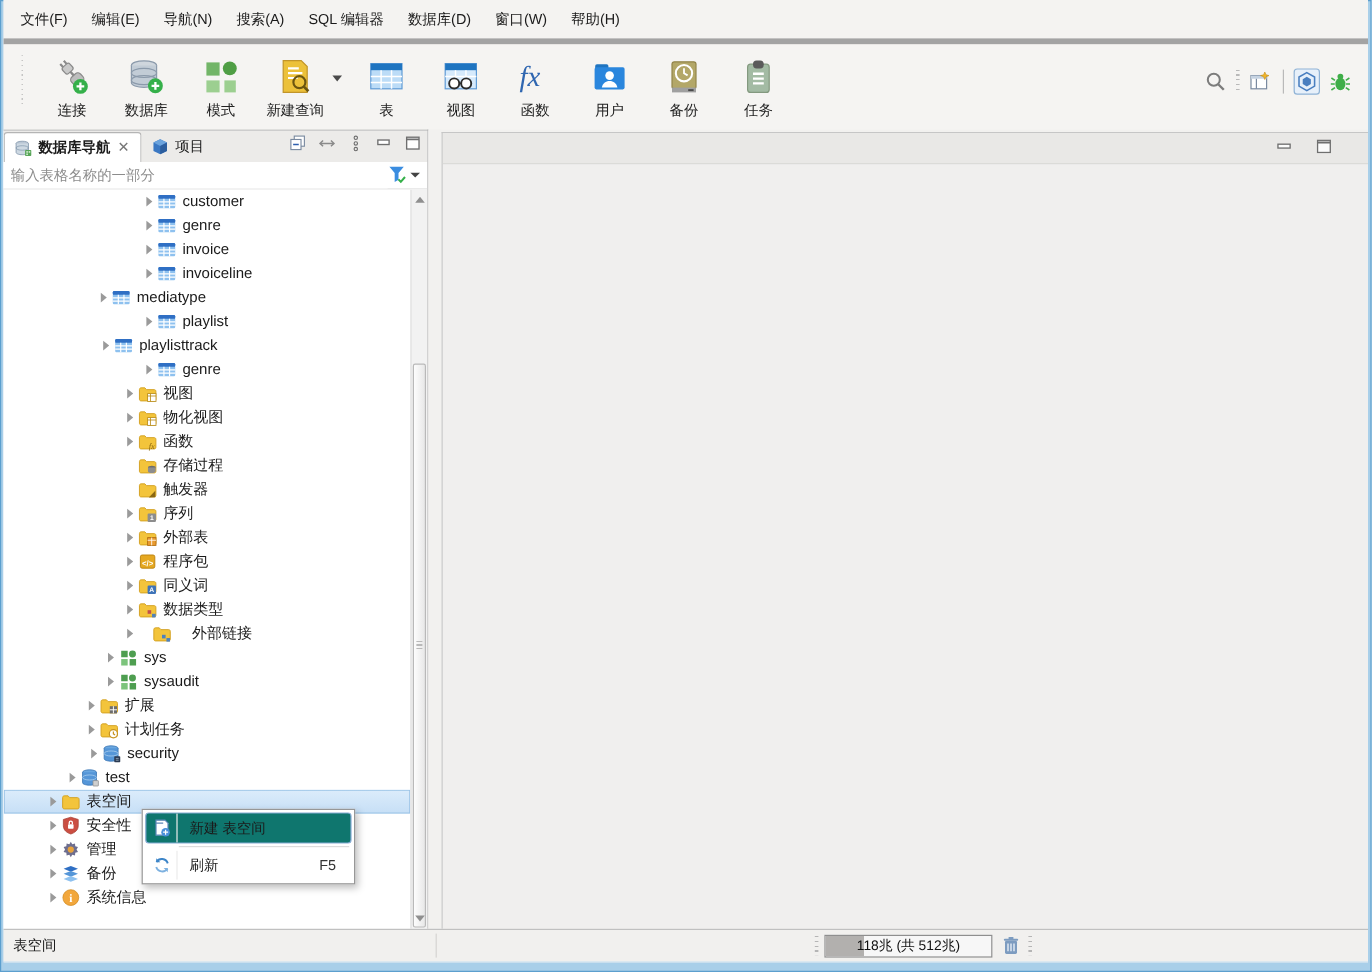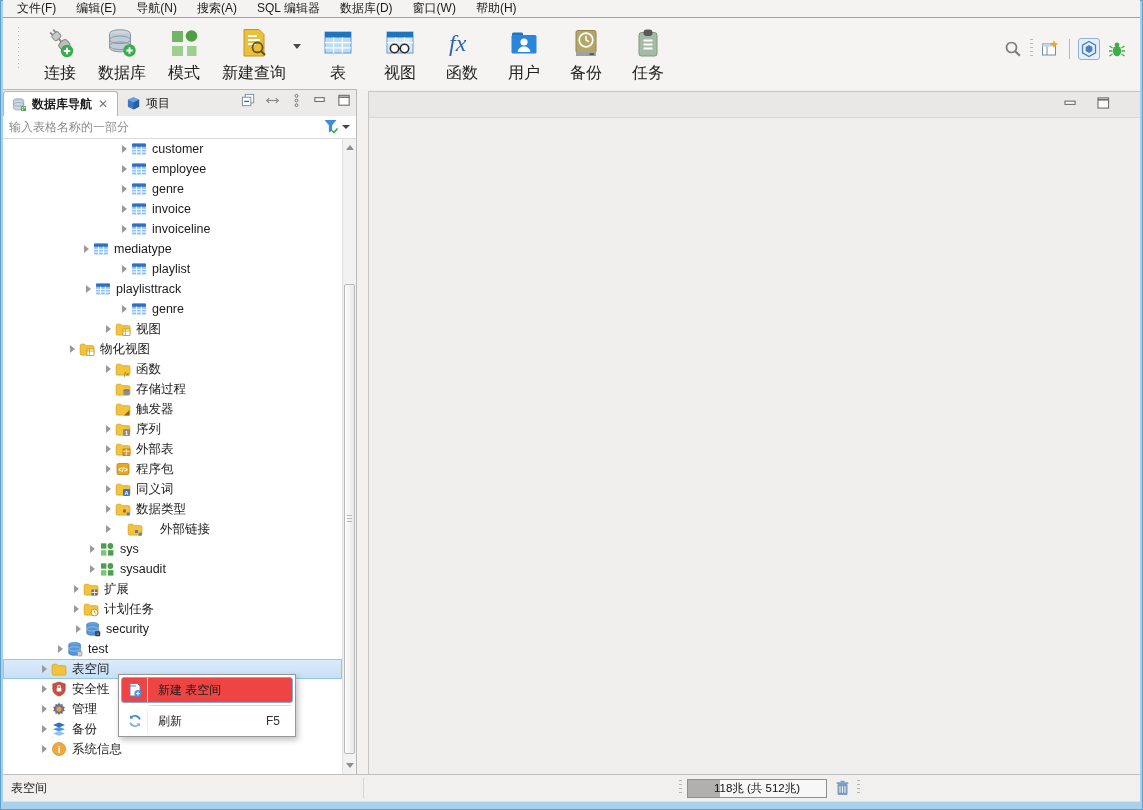--- a/index.html
+++ b/index.html
@@ -3,34 +3,34 @@
 <meta charset="utf-8">
 <style>
   * { margin:0; padding:0; box-sizing:border-box; }
   html,body { width:1143px; height:810px; overflow:hidden;
     font-family:"Liberation Sans","DejaVu Sans",sans-serif; font-size:12px; color:#1b1b1b; }
   .frame { position:absolute; inset:0; background:#a9cfe9; box-shadow:inset 0 0 0 1px #5c9fce; }
   .app { position:absolute; left:3px; right:3px; top:0; bottom:8px; background:#f2f1ef;
     display:flex; flex-direction:column; border-bottom:1px solid #cfe3f2; }
 
   
-  .menubar { height:18px; display:flex; align-items:center; gap:4px; padding-left:6px;
-    background:#f4f3f1; border-bottom:1px solid #a3a3a3; }
+  .menubar { height:37px; display:flex; align-items:center; gap:4px; padding-left:6px;
+    background:#f4f3f1; border-bottom:5px solid #a3a3a3; }
   .menu-item { padding:2px 8px; cursor:default; }
 
   
   .toolbar { height:71px; display:flex; align-items:center; background:#f5f4f2; padding-left:14px; }
   .tb-handle { width:4px; height:44px; margin:0 8px 10px 0;
     background:repeating-linear-gradient(to bottom,#b9b9b9 0 1px,transparent 1px 4px);
     background-size:1px 100%; background-repeat:repeat-y; background-position:1px 0; }
   .tb-item { display:flex; flex-direction:column; align-items:center; justify-content:flex-start;
     min-width:62px; padding:4px 6px 2px; border:1px solid transparent; border-radius:3px; cursor:default; }
   .tb-icon { width:34px; height:34px; display:flex; align-items:center; justify-content:center; }
   .tb-icon svg { width:32px; height:32px; }
-  .tb-label { margin-top:3px; font-size:16px; color:#222; white-space:nowrap; }
+  .tb-label { margin-top:3px; font-size:12px; color:#222; white-space:nowrap; }
   .tb-caret { align-self:center; margin:0 6px 14px 0; width:0; height:0;
     border-left:4px solid transparent; border-right:4px solid transparent; border-top:5px solid #4a4a4a; }
   .tb-right { margin-left:auto; display:flex; align-items:center; margin-right:12px; margin-bottom:10px; gap:6px; }
   .tb-mini { width:22px; height:22px; display:flex; align-items:center; justify-content:center; border-radius:3px; }
   .tb-mini svg { width:18px; height:18px; }
   .tb-mini.active { border:1px solid #8fb2d5; background:#e7f0fa; }
   .tb-vdiv { width:1px; height:20px; background:#b9b9b9; margin:0 2px; }
   .tb-handle-sm { width:3px; height:20px;
     background:repeating-linear-gradient(to bottom,#b9b9b9 0 1px,transparent 1px 4px); }
 
@@ -89,21 +89,21 @@
     border-top:5px solid #8f8f8f; }
   .vs-thumb { position:absolute; left:1px; width:11px; top:145px; height:470px;
     background:linear-gradient(to right,#fdfdfd,#e8e8e8); border:1px solid #b9b9b9; border-radius:2px; }
   .vs-grip { position:absolute; left:2px; right:2px; top:50%; margin-top:-4px;
     height:8px; background:repeating-linear-gradient(to bottom,#b9b9b9 0 1px,transparent 1px 3px); }
 
   
   .ctx-menu { position:absolute; left:118px; top:674px; width:178px; background:#fff;
     border:1px solid #979797; box-shadow:2px 3px 6px rgba(0,0,0,.25); padding:2px; z-index:50; }
   .ctx-item { height:26px; display:flex; align-items:center; border:1px solid transparent; border-radius:3px; cursor:default; }
-  .ctx-item.hl { background:#ef4444; border-color:#86abd4; }
+  .ctx-item.hl { background:#0f766e; border-color:#86abd4; }
   .ctx-icon { width:26px; display:flex; align-items:center; justify-content:center; flex:none;
     border-right:1px solid #ececec; align-self:stretch; }
   .ctx-icon svg { width:16px; height:16px; }
   .ctx-label { padding-left:10px; }
   .ctx-shortcut { margin-left:auto; padding-right:12px; color:#333; }
   .ctx-sep { height:1px; background:#dcdcdc; margin:2px 2px 2px 28px; }
 
   
   .statusbar { height:27px; background:#f1f0ee; border-top:1px solid #c0c0c0;
     display:flex; align-items:center; position:relative; padding-left:8px; }
@@ -407,143 +407,128 @@
                 </span>
                 <span class="tree-icon">
                   <span style="display:inline-flex">
                     <svg viewBox="0 0 16 16">
                       <rect x="1" y="2.5" width="14" height="11" rx="1" fill="#8ec1ef"></rect>
                       <rect x="1" y="2.5" width="14" height="3.2" rx="1" fill="#2f6fc4"></rect>
                       <path d="M5.6 5.7v7.8M10.3 5.7v7.8M1 8.3h14M1 11h14" stroke="#fff" stroke-width="1"></path>
                     </svg>
                   </span>
                 </span>
-                <span class="tree-label">employee</span>
+                <span class="tree-label">genre</span>
               </div>
               <div class="tree-row" style="padding-left: 114px;">
                 <span class="twisty">
                   <span class="tri"></span>
                 </span>
                 <span class="tree-icon">
                   <span style="display:inline-flex">
                     <svg viewBox="0 0 16 16">
                       <rect x="1" y="2.5" width="14" height="11" rx="1" fill="#8ec1ef"></rect>
                       <rect x="1" y="2.5" width="14" height="3.2" rx="1" fill="#2f6fc4"></rect>
                       <path d="M5.6 5.7v7.8M10.3 5.7v7.8M1 8.3h14M1 11h14" stroke="#fff" stroke-width="1"></path>
                     </svg>
                   </span>
                 </span>
-                <span class="tree-label">genre</span>
+                <span class="tree-label">invoice</span>
               </div>
               <div class="tree-row" style="padding-left: 114px;">
                 <span class="twisty">
                   <span class="tri"></span>
                 </span>
                 <span class="tree-icon">
                   <span style="display:inline-flex">
                     <svg viewBox="0 0 16 16">
                       <rect x="1" y="2.5" width="14" height="11" rx="1" fill="#8ec1ef"></rect>
                       <rect x="1" y="2.5" width="14" height="3.2" rx="1" fill="#2f6fc4"></rect>
                       <path d="M5.6 5.7v7.8M10.3 5.7v7.8M1 8.3h14M1 11h14" stroke="#fff" stroke-width="1"></path>
                     </svg>
                   </span>
                 </span>
-                <span class="tree-label">invoice</span>
-              </div>
-              <div class="tree-row" style="padding-left: 114px;">
+                <span class="tree-label">invoiceline</span>
+              </div>
+              <div class="tree-row" style="padding-left: 76px;">
                 <span class="twisty">
                   <span class="tri"></span>
                 </span>
                 <span class="tree-icon">
                   <span style="display:inline-flex">
                     <svg viewBox="0 0 16 16">
                       <rect x="1" y="2.5" width="14" height="11" rx="1" fill="#8ec1ef"></rect>
                       <rect x="1" y="2.5" width="14" height="3.2" rx="1" fill="#2f6fc4"></rect>
                       <path d="M5.6 5.7v7.8M10.3 5.7v7.8M1 8.3h14M1 11h14" stroke="#fff" stroke-width="1"></path>
                     </svg>
                   </span>
                 </span>
-                <span class="tree-label">invoiceline</span>
-              </div>
-              <div class="tree-row" style="padding-left: 76px;">
+                <span class="tree-label">mediatype</span>
+              </div>
+              <div class="tree-row" style="padding-left: 114px;">
                 <span class="twisty">
                   <span class="tri"></span>
                 </span>
                 <span class="tree-icon">
                   <span style="display:inline-flex">
                     <svg viewBox="0 0 16 16">
                       <rect x="1" y="2.5" width="14" height="11" rx="1" fill="#8ec1ef"></rect>
                       <rect x="1" y="2.5" width="14" height="3.2" rx="1" fill="#2f6fc4"></rect>
                       <path d="M5.6 5.7v7.8M10.3 5.7v7.8M1 8.3h14M1 11h14" stroke="#fff" stroke-width="1"></path>
                     </svg>
                   </span>
                 </span>
-                <span class="tree-label">mediatype</span>
-              </div>
-              <div class="tree-row" style="padding-left: 114px;">
+                <span class="tree-label">playlist</span>
+              </div>
+              <div class="tree-row" style="padding-left: 78px;">
                 <span class="twisty">
                   <span class="tri"></span>
                 </span>
                 <span class="tree-icon">
                   <span style="display:inline-flex">
                     <svg viewBox="0 0 16 16">
                       <rect x="1" y="2.5" width="14" height="11" rx="1" fill="#8ec1ef"></rect>
                       <rect x="1" y="2.5" width="14" height="3.2" rx="1" fill="#2f6fc4"></rect>
                       <path d="M5.6 5.7v7.8M10.3 5.7v7.8M1 8.3h14M1 11h14" stroke="#fff" stroke-width="1"></path>
                     </svg>
                   </span>
                 </span>
-                <span class="tree-label">playlist</span>
-              </div>
-              <div class="tree-row" style="padding-left: 78px;">
+                <span class="tree-label">playlisttrack</span>
+              </div>
+              <div class="tree-row" style="padding-left: 114px;">
                 <span class="twisty">
                   <span class="tri"></span>
                 </span>
                 <span class="tree-icon">
                   <span style="display:inline-flex">
                     <svg viewBox="0 0 16 16">
                       <rect x="1" y="2.5" width="14" height="11" rx="1" fill="#8ec1ef"></rect>
                       <rect x="1" y="2.5" width="14" height="3.2" rx="1" fill="#2f6fc4"></rect>
                       <path d="M5.6 5.7v7.8M10.3 5.7v7.8M1 8.3h14M1 11h14" stroke="#fff" stroke-width="1"></path>
                     </svg>
                   </span>
                 </span>
-                <span class="tree-label">playlisttrack</span>
-              </div>
-              <div class="tree-row" style="padding-left: 114px;">
-                <span class="twisty">
-                  <span class="tri"></span>
-                </span>
-                <span class="tree-icon">
-                  <span style="display:inline-flex">
-                    <svg viewBox="0 0 16 16">
-                      <rect x="1" y="2.5" width="14" height="11" rx="1" fill="#8ec1ef"></rect>
-                      <rect x="1" y="2.5" width="14" height="3.2" rx="1" fill="#2f6fc4"></rect>
-                      <path d="M5.6 5.7v7.8M10.3 5.7v7.8M1 8.3h14M1 11h14" stroke="#fff" stroke-width="1"></path>
-                    </svg>
-                  </span>
-                </span>
                 <span class="tree-label">genre</span>
               </div>
               <div class="tree-row" style="padding-left: 98px;">
                 <span class="twisty">
                   <span class="tri"></span>
                 </span>
                 <span class="tree-icon">
                   <span style="display:inline-flex">
                     <svg viewBox="0 0 16 16">
                       <path d="M1.2 4.6c0-.8.6-1.4 1.4-1.4h3.1l1.4 1.5h6.5c.8 0 1.3.6 1.3 1.4v6.6c0 .8-.5 1.4-1.3 1.4H2.6c-.8 0-1.4-.6-1.4-1.4z" fill="#f3c43b" stroke="#d3a121" stroke-width=".8"></path>
                       <rect x="8" y="8" width="7" height="6.5" fill="#fff" stroke="#b98c16" stroke-width=".7"></rect>
                       <path d="M8 10h7M10.4 8v6.5" stroke="#b98c16" stroke-width=".7"></path>
                     </svg>
                   </span>
                 </span>
                 <span class="tree-label">视图</span>
               </div>
-              <div class="tree-row" style="padding-left: 62px;">
+              <div class="tree-row" style="padding-left: 98px;">
                 <span class="twisty">
                   <span class="tri"></span>
                 </span>
                 <span class="tree-icon">
                   <span style="display:inline-flex">
                     <svg viewBox="0 0 16 16">
                       <path d="M1.2 4.6c0-.8.6-1.4 1.4-1.4h3.1l1.4 1.5h6.5c.8 0 1.3.6 1.3 1.4v6.6c0 .8-.5 1.4-1.3 1.4H2.6c-.8 0-1.4-.6-1.4-1.4z" fill="#f3c43b" stroke="#d3a121" stroke-width=".8"></path>
                       <rect x="8" y="8" width="7" height="6.5" fill="#fff" stroke="#b98c16" stroke-width=".7"></rect>
                       <path d="M8 10h7M10.4 8v6.5" stroke="#b98c16" stroke-width=".7"></path>
                     </svg>

